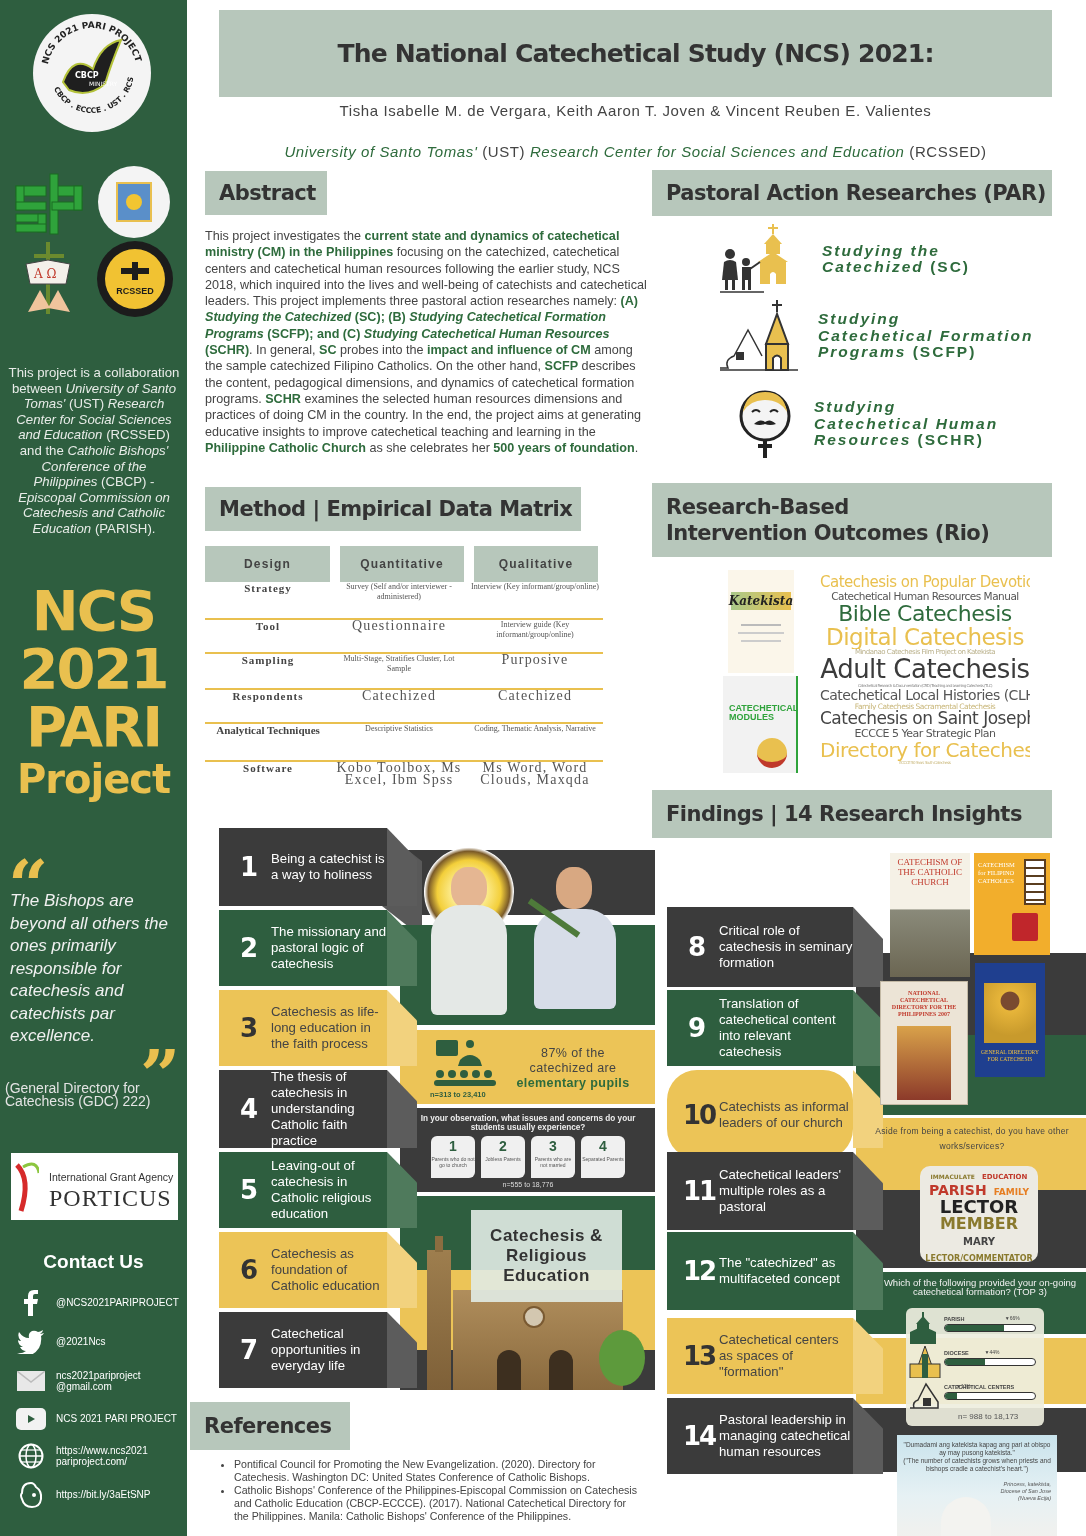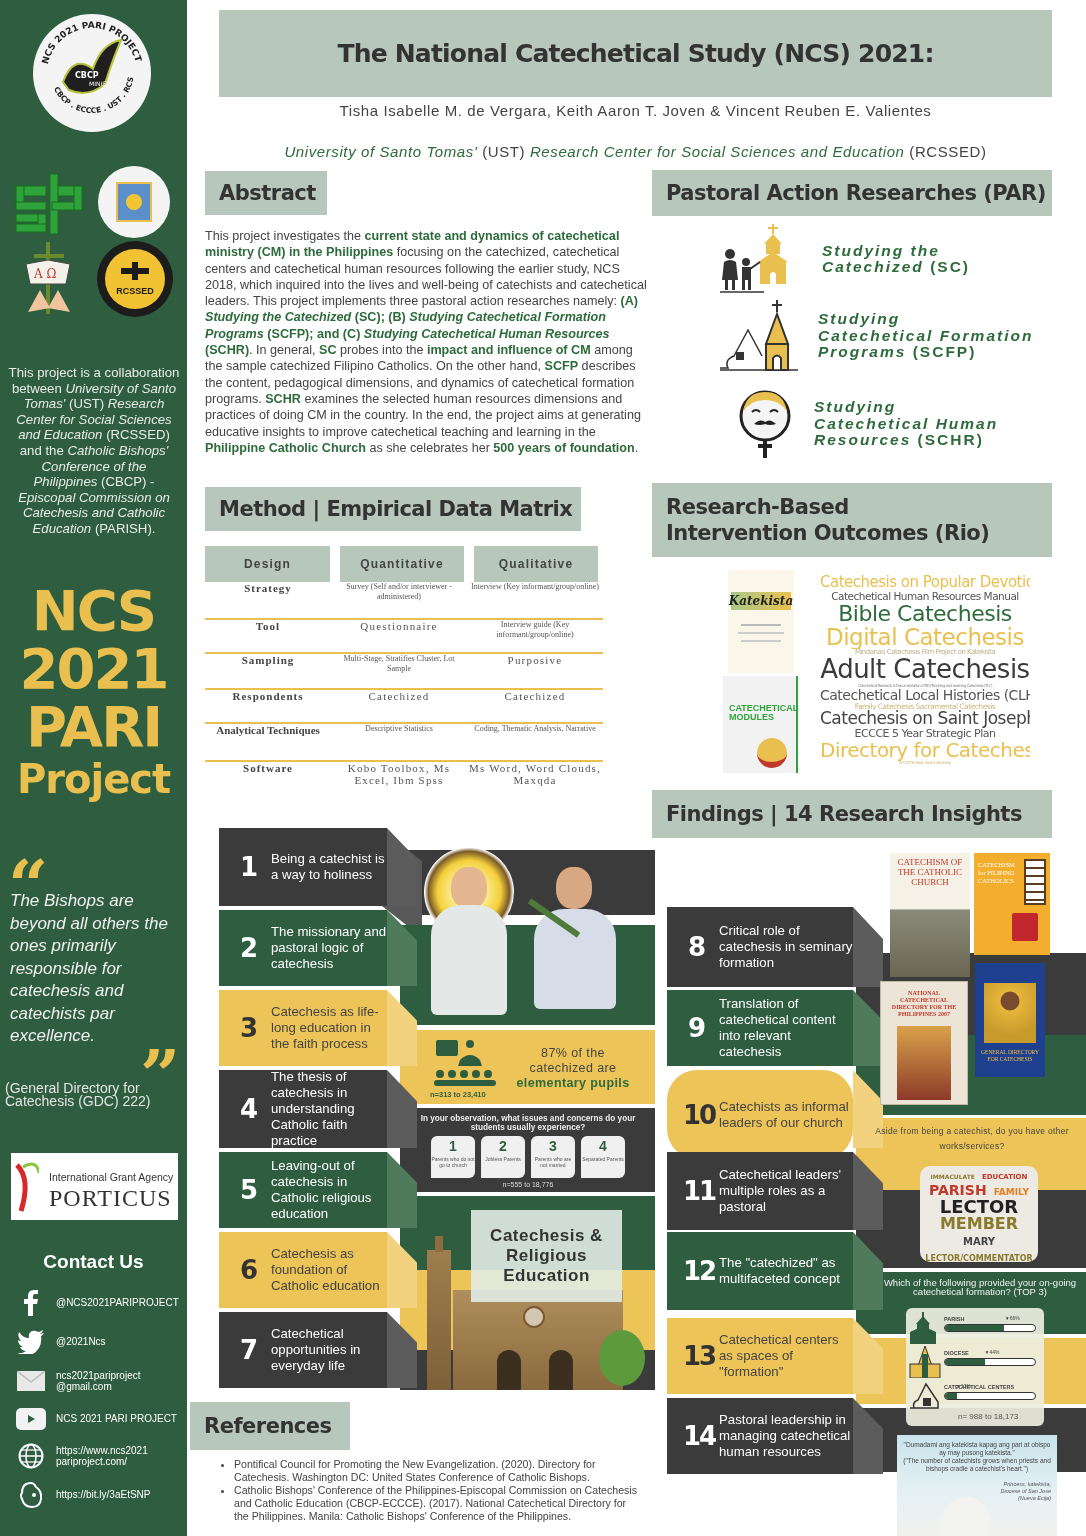--- a/index.html
+++ b/index.html
@@ -34,21 +34,21 @@
   .abstract b { color: #2e6b3c; }
 
   
   .mtable { left: 205px; top: 546px; width: 398px; }
   .mt-head { display: flex; gap: 10px; }
   .mt-head div { background: #b7c7bb; height: 36px; display: flex; align-items: center; justify-content: center; font-weight: bold; font-size: 12px; letter-spacing: 1.2px; color: #444; }
   .mt-row { display: flex; border-bottom: 2px solid #e9c04f; align-items: flex-start; font-family: Liberation Serif, serif; }
   .mt-row div { text-align: center; color: #555; }
   .mt-row .c0 { width: 126px; font-weight: bold; font-size: 11px; letter-spacing: 1px; color: #444; }
   .mt-row .c1, .mt-row .c2 { width: 136px; font-size: 8px; line-height: 10px; }
-  .mt-row .c1.lg, .mt-row .c2.lg { font-size: 11px; letter-spacing: 1.2px; line-height: 12px; }
+  .mt-row .c1.lg, .mt-row .c2.lg { font-size: 14px; letter-spacing: 1.2px; line-height: 12px; }
 
   
   .par-item { left: 720px; display: flex; align-items: center; gap: 18px; }
   .par-text { color: #2e6b3c; font-weight: bold; font-style: italic; font-size: 15.5px; line-height: 16.5px; letter-spacing: 2px; }
   .par-text span { font-style: normal; }
 
   
   .wc { left: 820px; top: 575px; width: 210px; text-align: center; font-family: "DejaVu Sans", sans-serif; line-height: 1.05; letter-spacing: -0.5px; white-space: nowrap; }
   .wc div { overflow: hidden; }
 

